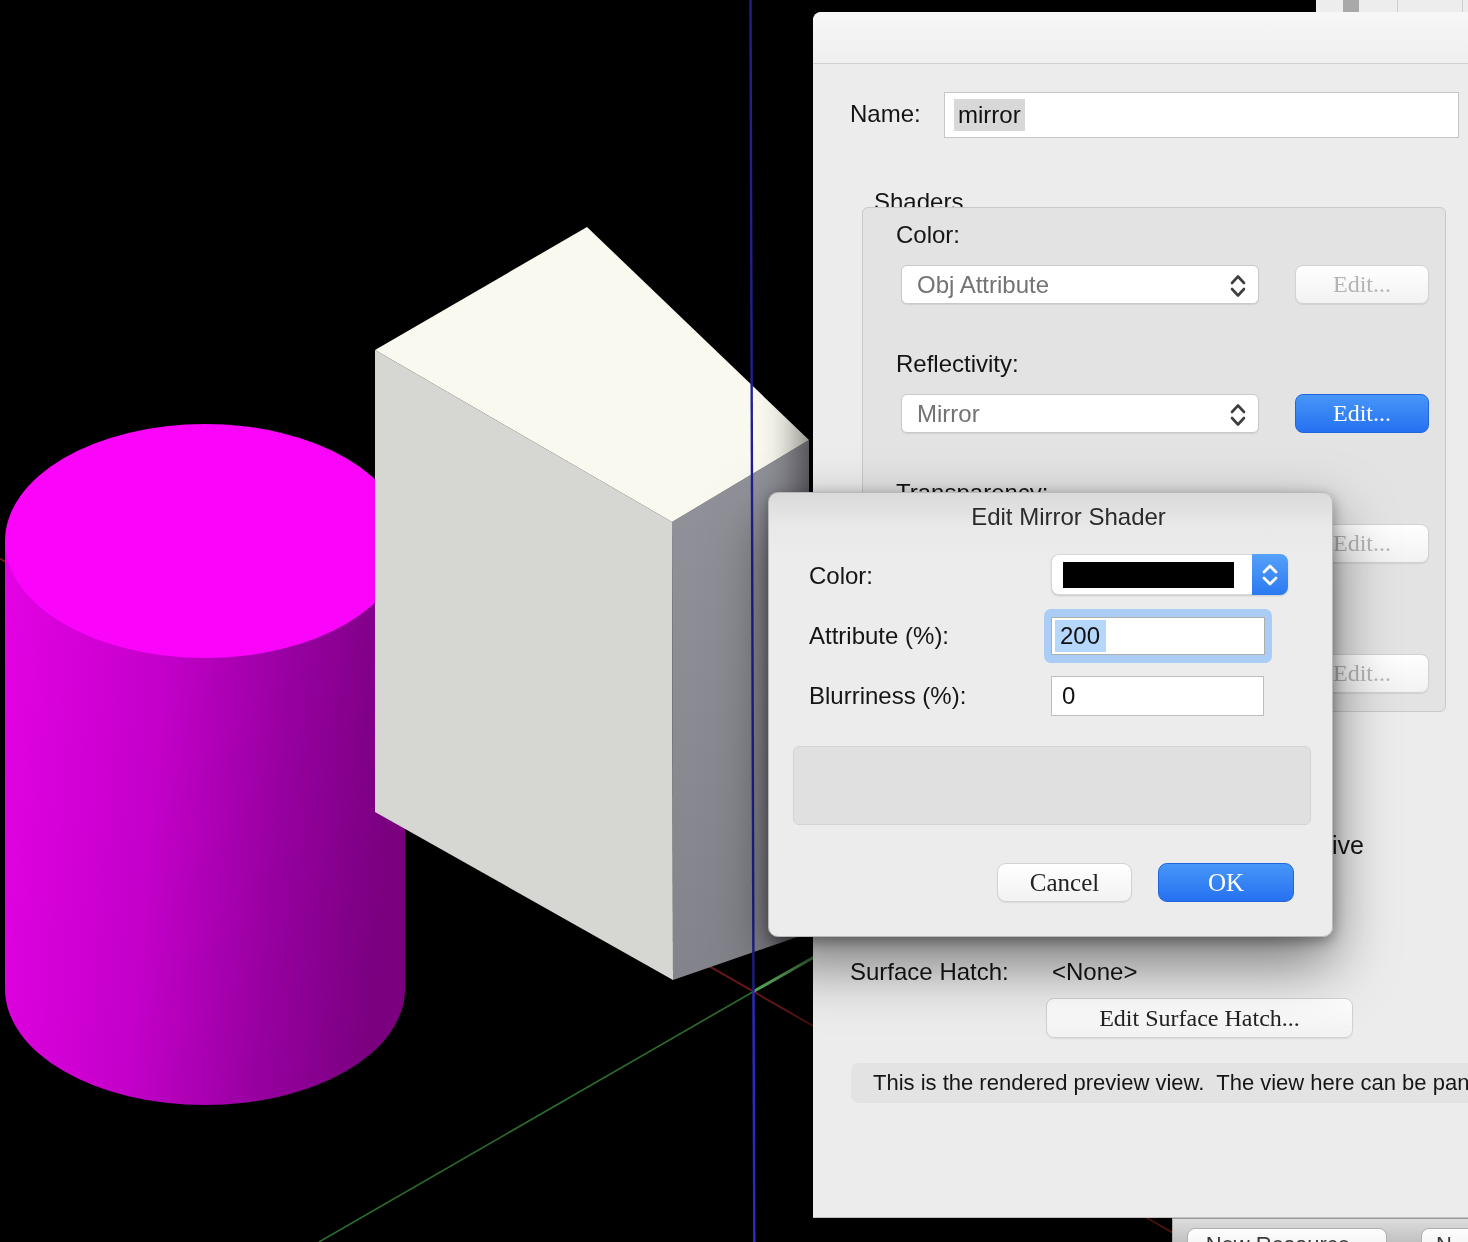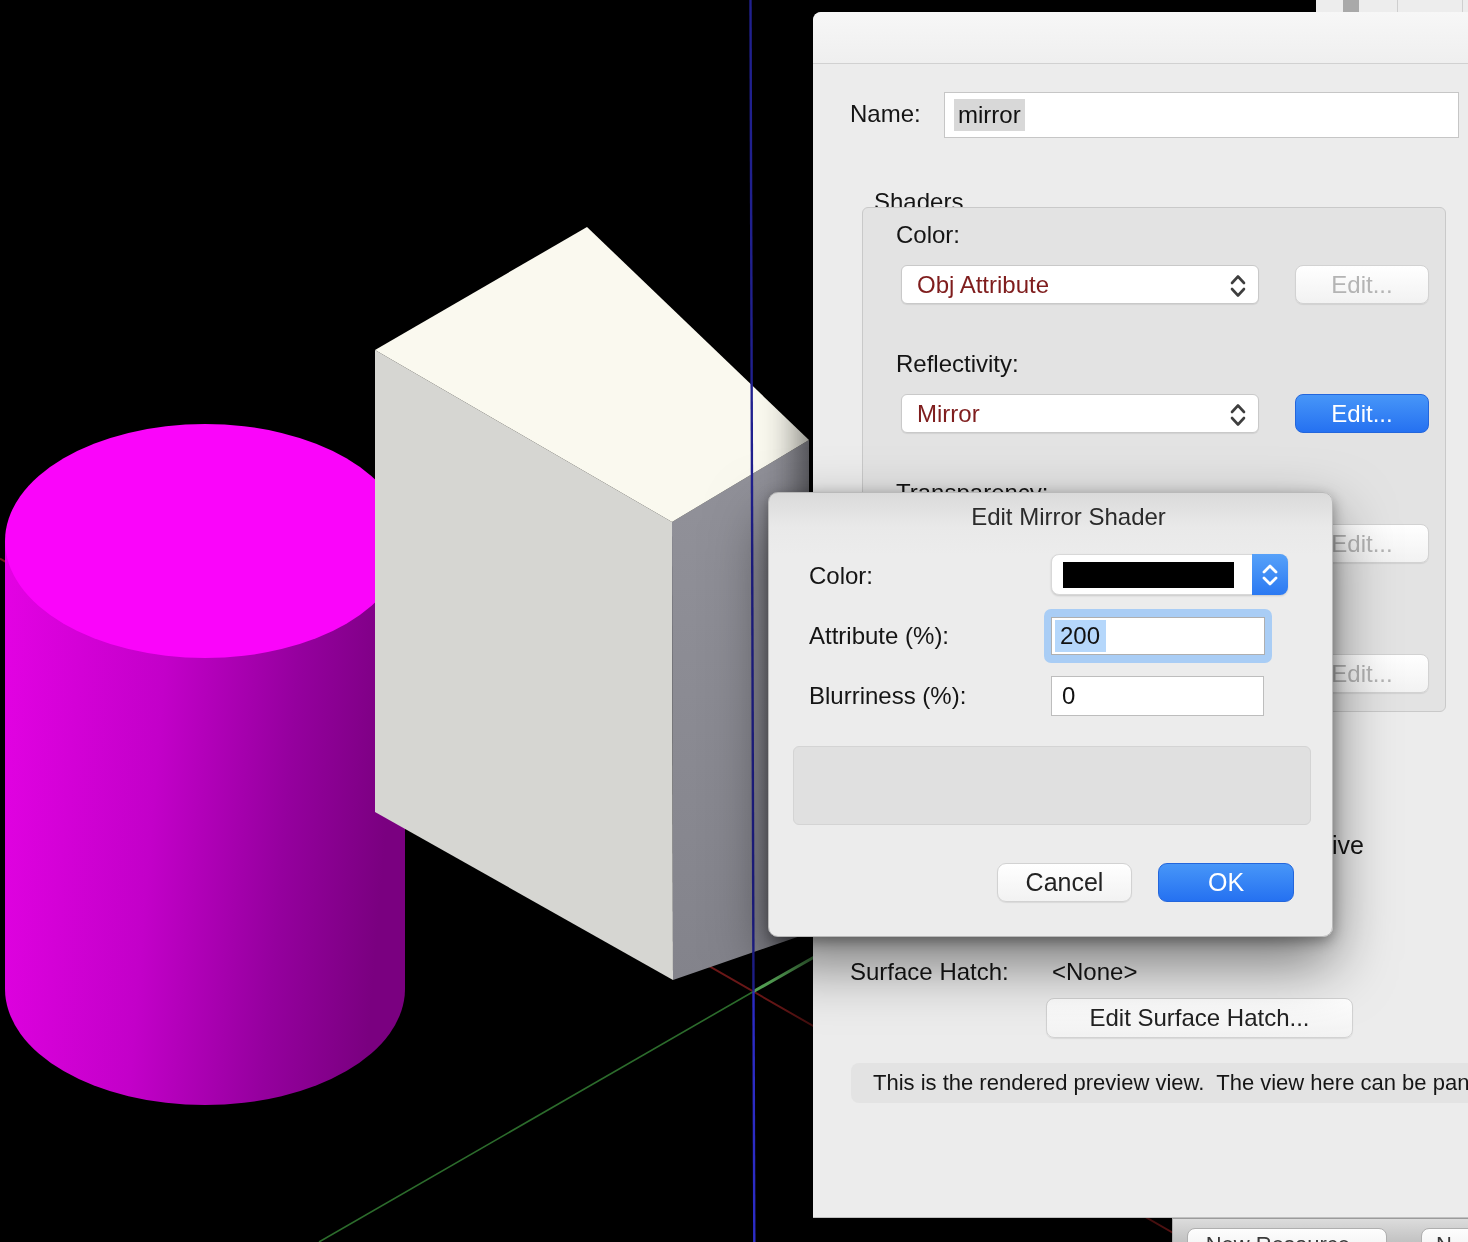--- a/index.html
+++ b/index.html
@@ -20,25 +20,25 @@
             border-bottom:1px solid #D1D1D1;border-radius:8px 0 0 0;}
   .lbl{position:absolute;font-size:24px;color:#151515;white-space:nowrap;}
   .name-field{position:absolute;left:131px;top:80px;width:515px;height:46px;
               background:#fff;border:1px solid #C6C6C6;display:flex;align-items:center;
               padding-left:9px;font-size:24px;color:#111;}
   .sel-gray{background:#D8D8D8;padding:2px 4px;}
   .groupbox{position:absolute;left:49px;top:195px;width:584px;height:505px;
             background:#E3E3E3;border:1px solid #C9C9C9;border-radius:6px;}
   .popup{position:absolute;width:358px;height:39px;background:#fff;
          border:1px solid #C9C9C9;border-radius:6px;display:flex;align-items:center;
-         padding-left:15px;font-size:24px;color:#7f1d1d;
+         padding-left:15px;font-size:24px;color:#737373;
          box-shadow:0 1px 1px rgba(0,0,0,.08);}
   .popup .chev{position:absolute;right:10px;top:6px;}
   .btn{position:absolute;display:flex;align-items:center;justify-content:center;
-       font-size:24px;border-radius:8px;white-space:nowrap;}
+       font-size:24px;border-radius:8px;white-space:nowrap;font-family:Liberation Serif, serif;}
   .btn.plain{background:linear-gradient(#FFFFFF,#F2F2F2);border:1px solid #D2D2D2;
              color:#222;box-shadow:0 1px 1px rgba(0,0,0,.08);}
   .btn.disabled{color:#B4B4B4;}
   .btn.blue{background:linear-gradient(#4796F8,#2571F1);border:1px solid #2366DC;color:#fff;}
   .editbtn{width:134px;height:39px;}
   .infobar{position:absolute;left:38px;top:1051px;width:640px;height:40px;
            background:#E3E3E3;border-radius:8px;display:flex;align-items:center;
            padding-left:22px;font-size:22px;color:#161616;white-space:pre;overflow:hidden;}
 
   

